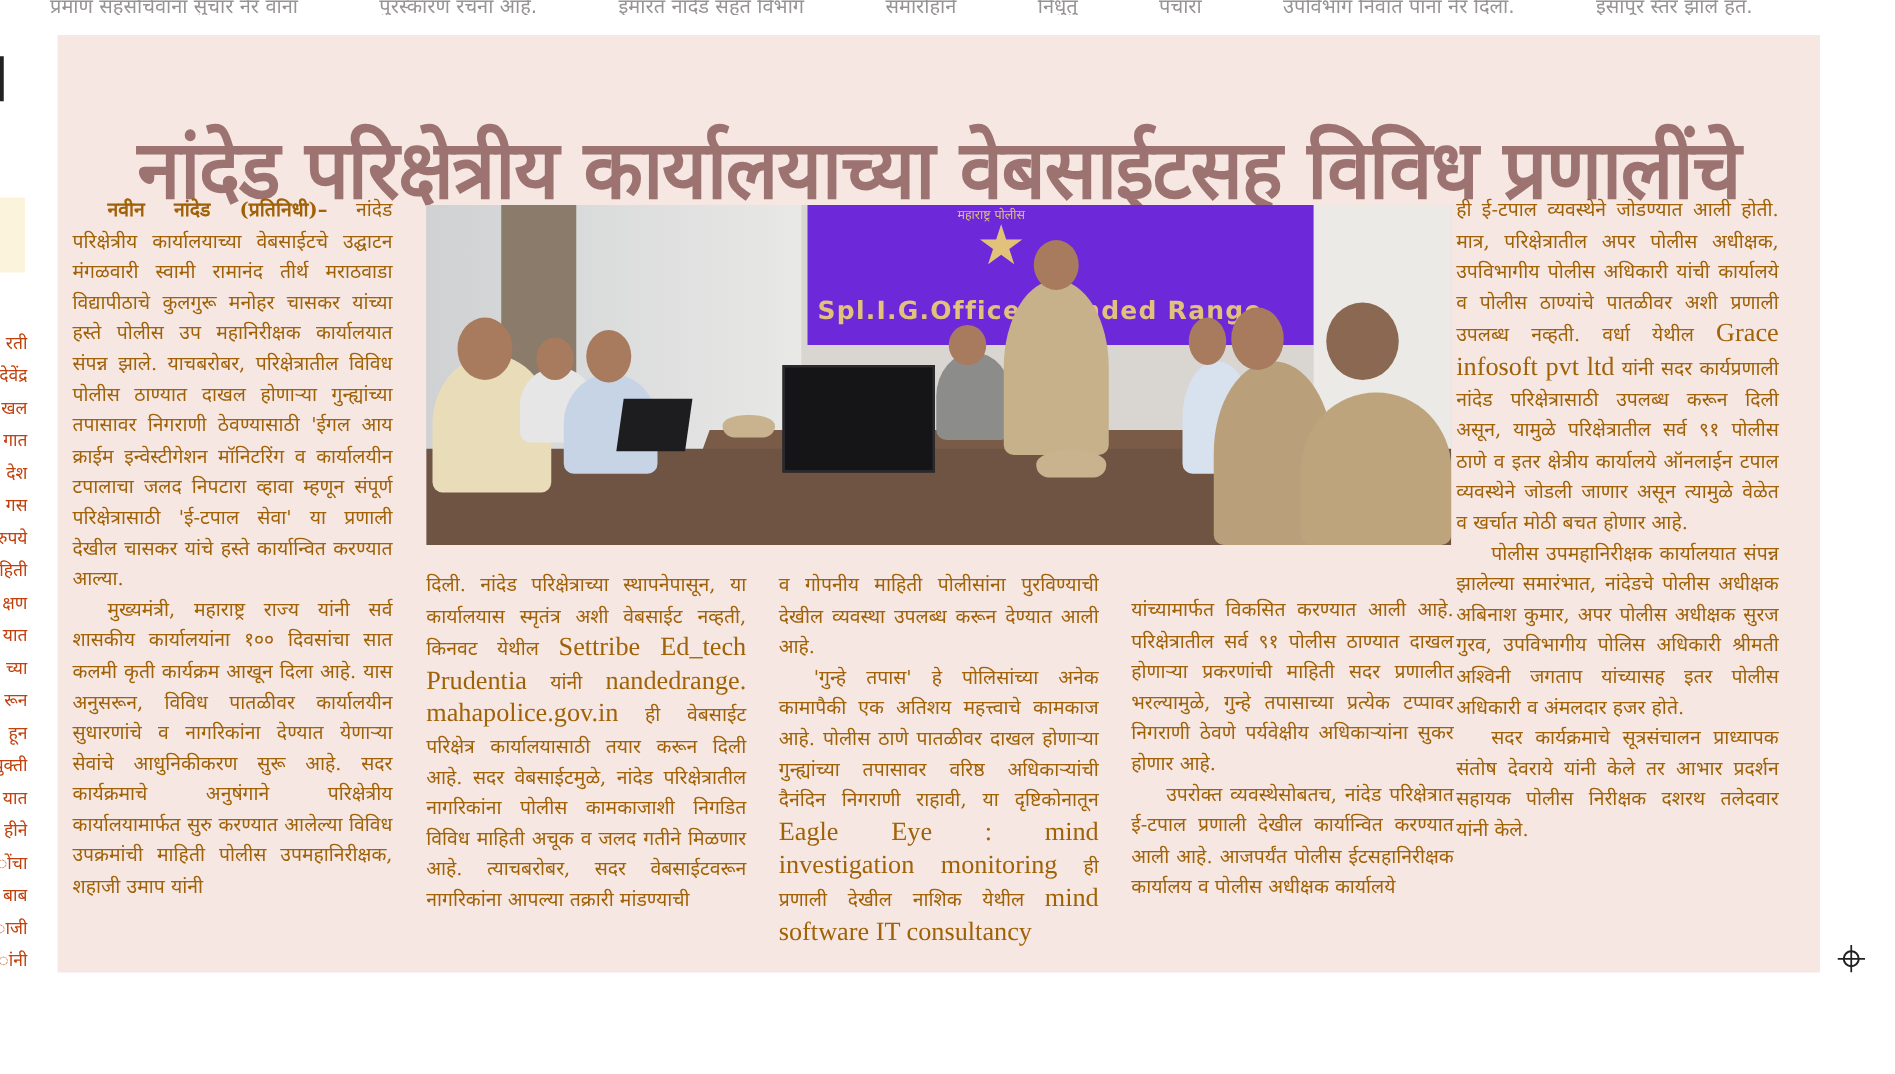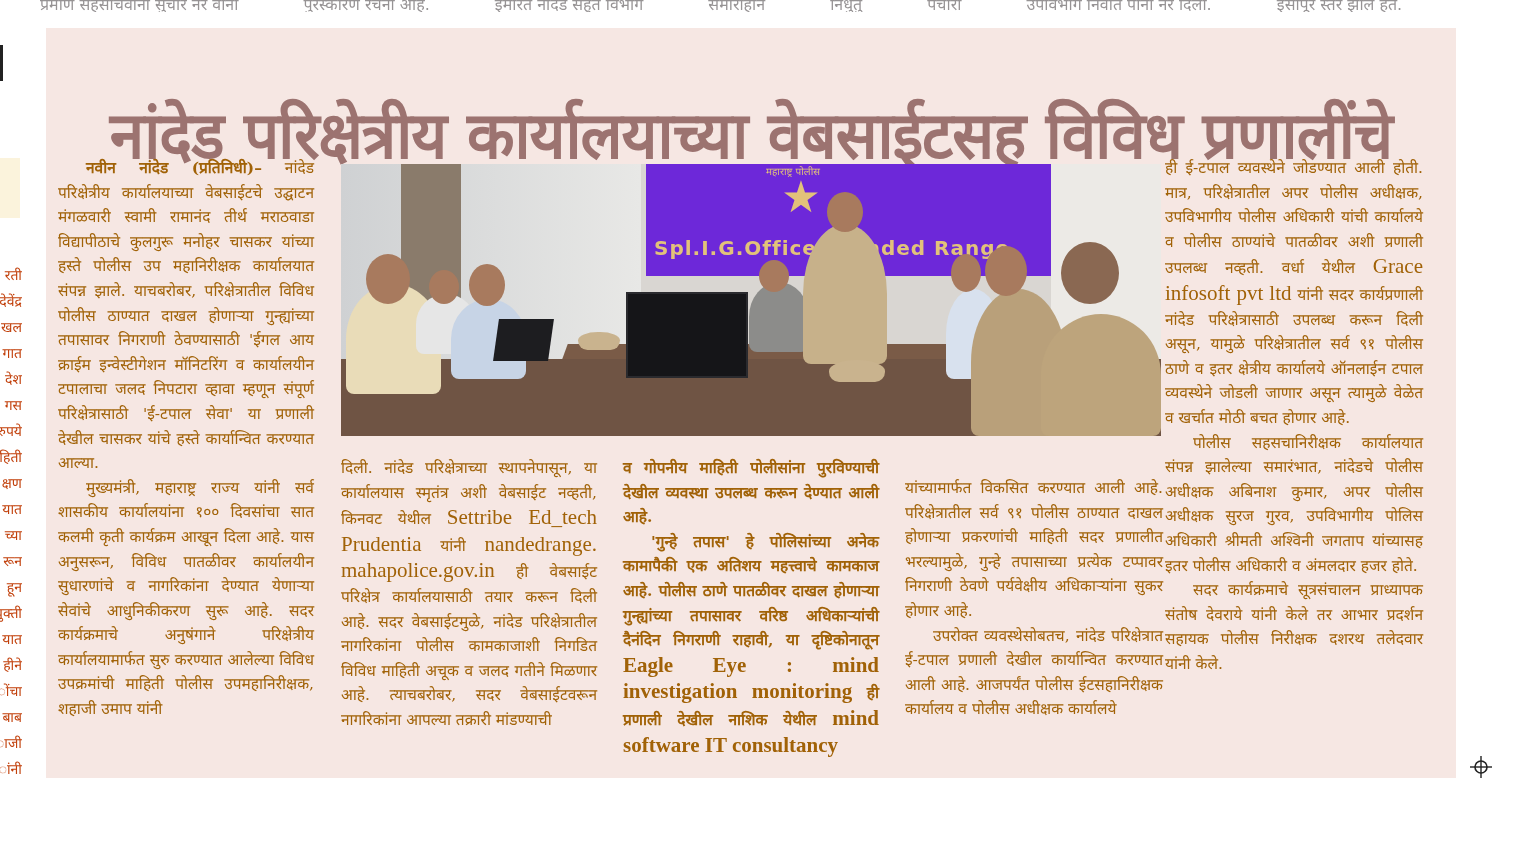--- a/index.html
+++ b/index.html
@@ -37,21 +37,21 @@
     position:absolute; font-family:"DejaVu Serif", serif;
     font-size:15.5px; line-height:24.6px; color:#a16207;
     text-align:justify;
   }
   .col p { margin:0; text-indent:0; }
   .col p.ind { text-indent:28px; }
   .col .lead { font-weight:bold; }
   .col .en { font-family:"Liberation Serif", serif; font-size:21px; }
   .c1 { left:12px; top:128px; width:256px; }
   .c2 { left:295px; top:428px; width:256px; }
-  .c3 { left:577px; top:428px; width:256px;font-weight:bold; }
+  .c3 { left:577px; top:428px; width:256px; }
   .c4 { left:859px; top:448px; width:258px; }
   .c5 { left:1107px; top:128px; width:258px;margin-left:12px; }
   .photo {
     position:absolute; left:295px; top:136px; width:820px; height:272px;
     overflow:hidden; background:#d9d6d2;
   }
   .photo .wall-l { position:absolute; left:0; top:0; width:300px; height:272px; background:linear-gradient(90deg,#cfd1d3,#e8e8e6); }
   .photo .door { position:absolute; left:60px; top:0; width:60px; height:150px; background:#8a7b6b; }
   .photo .banner { position:absolute; left:305px; top:0; width:405px; height:112px; background:#6d28d9; }
   .photo .banner-text {
@@ -165,21 +165,21 @@
     <p class="ind"><span>'गुन्हे तपास' हे पोलिसांच्या अनेक कामापैकी एक अतिशय महत्त्वाचे कामकाज आहे. पोलीस ठाणे पातळीवर दाखल होणाऱ्या गुन्ह्यांच्या तपासावर वरिष्ठ अधिकाऱ्यांची दैनंदिन निगराणी राहावी, या दृष्टिकोनातून</span> <span class="en">Eagle Eye : mind investigation monitoring</span> <span>ही प्रणाली देखील नाशिक येथील</span> <span class="en">mind software IT consultancy</span></p>
   </div>
 
   <div class="col c4">
     <p>यांच्यामार्फत विकसित करण्यात आली आहे. परिक्षेत्रातील सर्व ९१ पोलीस ठाण्यात दाखल होणाऱ्या प्रकरणांची माहिती सदर प्रणालीत भरल्यामुळे, गुन्हे तपासाच्या प्रत्येक टप्पावर निगराणी ठेवणे पर्यवेक्षीय अधिकाऱ्यांना सुकर होणार आहे.</p>
     <p class="ind">उपरोक्त व्यवस्थेसोबतच, नांदेड परिक्षेत्रात ई-टपाल प्रणाली देखील कार्यान्वित करण्यात आली आहे. आजपर्यंत पोलीस ईटसहानिरीक्षक कार्यालय व पोलीस अधीक्षक कार्यालये</p>
   </div>
 
   <div class="col c5">
     <p><span>ही ई-टपाल व्यवस्थेने जोडण्यात आली होती. मात्र, परिक्षेत्रातील अपर पोलीस अधीक्षक, उपविभागीय पोलीस अधिकारी यांची कार्यालये व पोलीस ठाण्यांचे पातळीवर अशी प्रणाली उपलब्ध नव्हती. वर्धा येथील</span> <span class="en">Grace infosoft pvt ltd</span> <span>यांनी सदर कार्यप्रणाली नांदेड परिक्षेत्रासाठी उपलब्ध करून दिली असून, यामुळे परिक्षेत्रातील सर्व ९१ पोलीस ठाणे व इतर क्षेत्रीय कार्यालये ऑनलाईन टपाल व्यवस्थेने जोडली जाणार असून त्यामुळे वेळेत व खर्चात मोठी बचत होणार आहे.</span></p>
-    <p class="ind">पोलीस सहसचानिरीक्षक कार्यालयात संपन्न झालेल्या समारंभात, नांदेडचे पोलीस अधीक्षक अबिनाश कुमार, अपर पोलीस अधीक्षक सुरज गुरव, उपविभागीय पोलिस अधिकारी श्रीमती अश्विनी जगताप यांच्यासह इतर पोलीस अधिकारी व अंमलदार हजर होते.</p>
+    <p class="ind">पोलीस उपमहानिरीक्षक कार्यालयात संपन्न झालेल्या समारंभात, नांदेडचे पोलीस अधीक्षक अबिनाश कुमार, अपर पोलीस अधीक्षक सुरज गुरव, उपविभागीय पोलिस अधिकारी श्रीमती अश्विनी जगताप यांच्यासह इतर पोलीस अधिकारी व अंमलदार हजर होते.</p>
     <p class="ind">सदर कार्यक्रमाचे सूत्रसंचालन प्राध्यापक संतोष देवराये यांनी केले तर आभार प्रदर्शन सहायक पोलीस निरीक्षक दशरथ तलेदवार यांनी केले.</p>
   </div>
 </div>
 
 <svg class="crosshair" viewBox="0 0 22 22">
   <circle cx="11" cy="11" r="6" fill="none" stroke="#222" stroke-width="1.6"></circle>
   <line x1="0" y1="11" x2="22" y2="11" stroke="#222" stroke-width="1.4"></line>
   <line x1="11" y1="0" x2="11" y2="22" stroke="#222" stroke-width="1.4"></line>
 </svg>
 

